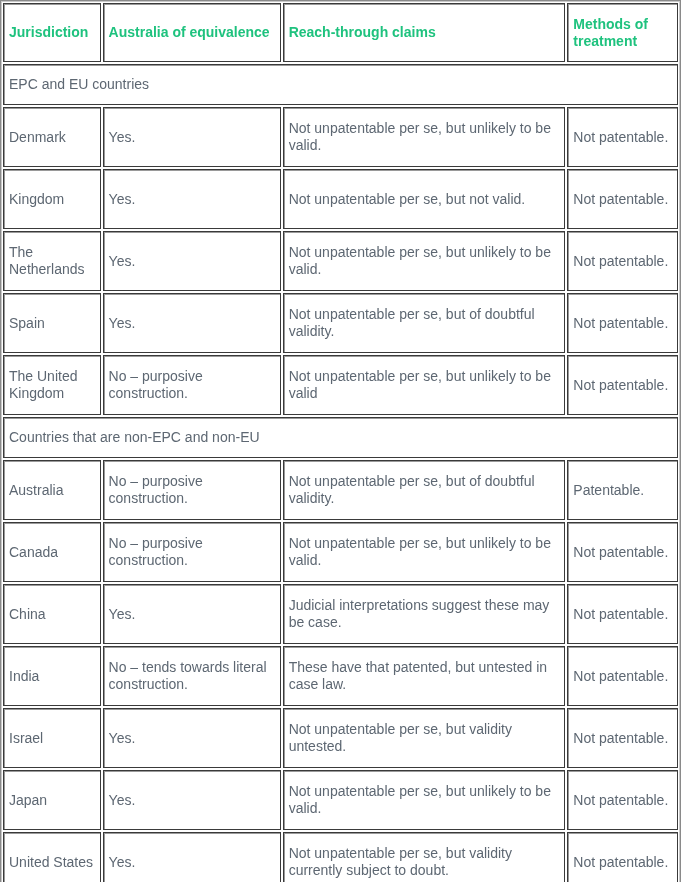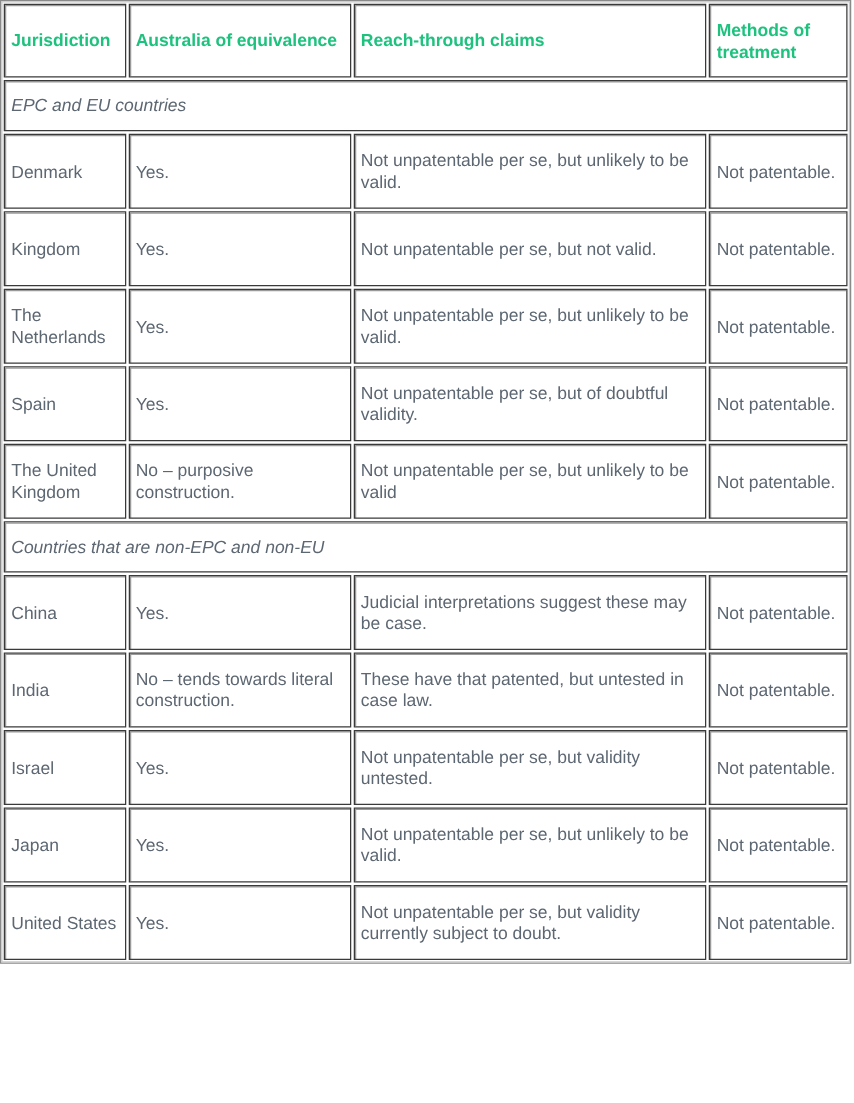--- a/index.html
+++ b/index.html
@@ -25,21 +25,20 @@
       vertical-align: middle;
       text-align: left;
     }
     th.hdr {
       color: #1ec27e;
       font-weight: bold;
       height: 49px;
       font-size: 14px;
     }
     td.section {
-      font-style: italic;
       height: 31px;
       color: #5d6772;
     }
     tr.data td { height: 50px; }
     col.c1 { width: 97px; }
     col.c2 { width: 177px; }
     col.c3 { width: 281px; }
     col.c4 { width: 110px; }
   </style>
 </head>
@@ -94,20 +93,32 @@
       <td>No – purposive construction.</td>
       <td>Not unpatentable per se, but unlikely to be valid</td>
       <td>Not patentable.</td>
     </tr>
 
     <tr>
       <td class="section" colspan="4">Countries that are non-EPC and non-EU</td>
     </tr>
 
     <tr class="data">
+      <td>Australia</td>
+      <td>No – purposive construction.</td>
+      <td>Not unpatentable per se, but of doubtful validity.</td>
+      <td>Patentable.</td>
+    </tr>
+    <tr class="data">
+      <td>Canada</td>
+      <td>No – purposive construction.</td>
+      <td>Not unpatentable per se, but unlikely to be valid.</td>
+      <td>Not patentable.</td>
+    </tr>
+    <tr class="data">
       <td>China</td>
       <td>Yes.</td>
       <td>Judicial interpretations suggest these may be case.</td>
       <td>Not patentable.</td>
     </tr>
     <tr class="data">
       <td>India</td>
       <td>No – tends towards literal construction.</td>
       <td>These have that patented, but untested in case law.</td>
       <td>Not patentable.</td>

